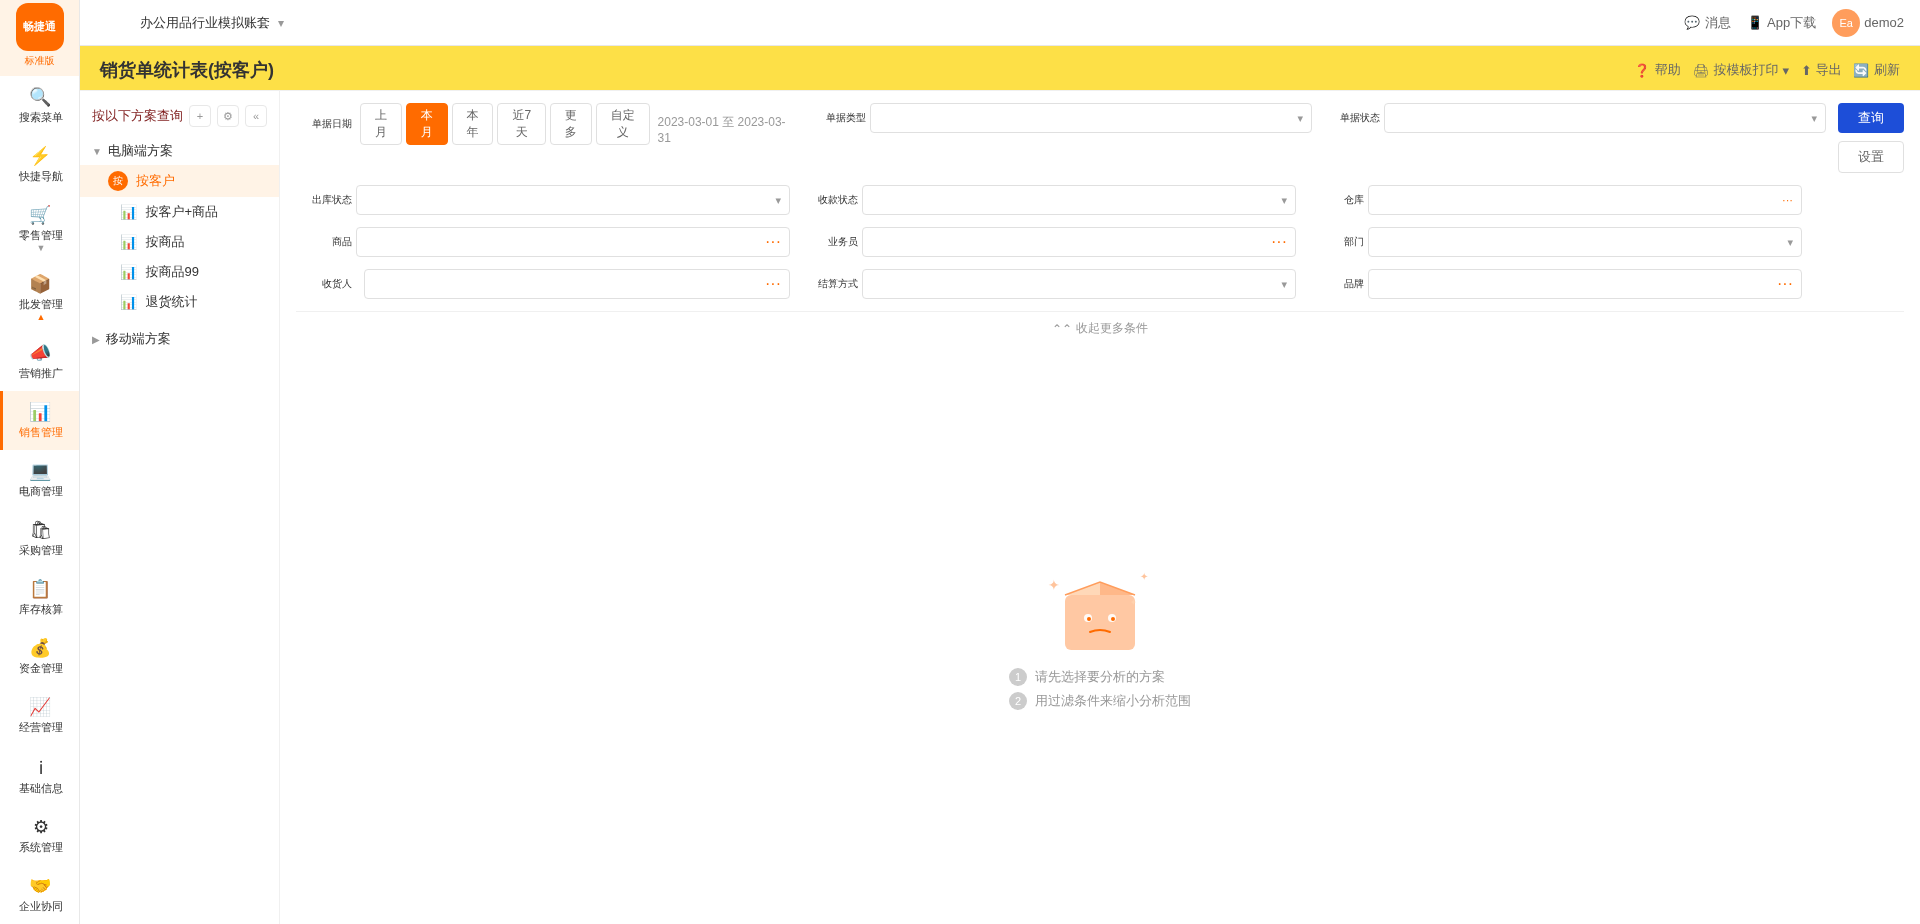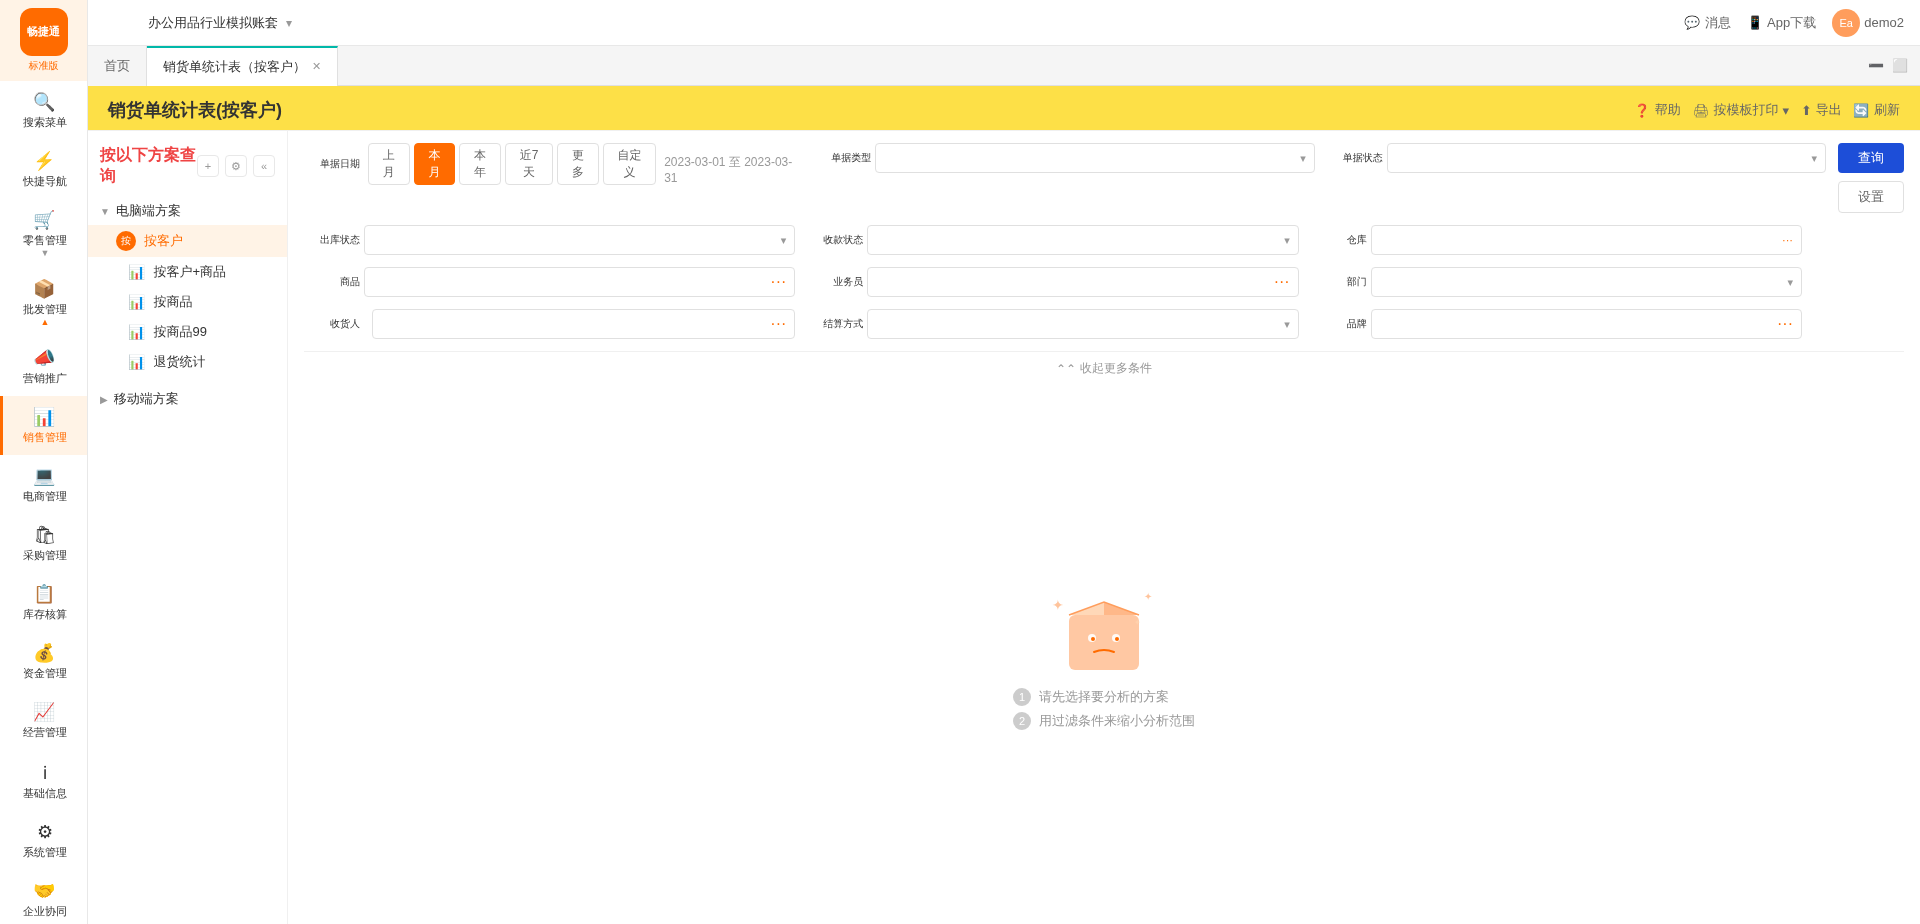--- a/index.html
+++ b/index.html
@@ -1,19 +1,19 @@
 <!DOCTYPE html>
 <html><head>
   <meta charset="utf-8">
   <style>
     * { margin: 0; padding: 0; box-sizing: border-box; }
     body { font-family: 'Microsoft YaHei', Arial, sans-serif; font-size: 13px; background: #f0f2f5; color: #333; display: flex; height: 924px; overflow: hidden; }
 
     
-    .sidebar { width: 88px; background: #fff; display: flex; flex-direction: column; align-items: center; border-right: 1px solid #e8e8e8; flex-shrink: 0; }
+    .sidebar { width: 80px; background: #fff; display: flex; flex-direction: column; align-items: center; border-right: 1px solid #e8e8e8; flex-shrink: 0; justify-content: flex-end; }
     .sidebar-logo { width: 100%; padding: 8px 0; display: flex; flex-direction: column; align-items: center; background: #fff3e6; }
     .logo-icon { width: 48px; height: 48px; background: #ff6b00; border-radius: 12px; display: flex; align-items: center; justify-content: center; color: white; font-size: 11px; font-weight: bold; text-align: center; line-height: 1.2; }
     .logo-text { font-size: 10px; color: #ff6b00; margin-top: 3px; }
     .sidebar-nav-item { width: 100%; padding: 10px 0; display: flex; flex-direction: column; align-items: center; cursor: pointer; border-left: 3px solid transparent; }
     .sidebar-nav-item.active { border-left: 3px solid #ff6b00; background: #fff3e6; }
     .sidebar-nav-item .nav-icon { font-size: 18px; }
     .sidebar-nav-item .nav-label { font-size: 11px; color: #333; margin-top: 2px; }
     .sidebar-nav-item.active .nav-label { color: #ff6b00; }
 
     
@@ -42,21 +42,21 @@
     
     .page-header { background: #fde047; padding: 12px 20px 8px; display: flex; align-items: center; justify-content: space-between; border-bottom: 1px solid #f0f0f0; flex-shrink: 0; }
     .page-title { font-size: 18px; font-weight: 600; color: #333; }
     .page-actions { display: flex; align-items: center; gap: 12px; }
     .page-action-btn { display: flex; align-items: center; gap: 4px; font-size: 13px; color: #666; cursor: pointer; }
 
     
     .main-body { display: flex; flex: 1; overflow: hidden; }
     .scheme-panel { width: 200px; background: #fff; border-right: 1px solid #f0f0f0; padding: 8px 0; flex-shrink: 0; overflow-y: auto; }
     .scheme-panel-header { display: flex; align-items: center; justify-content: space-between; padding: 6px 12px; }
-    .scheme-panel-title { font-size: 16px; color: #ef4444; font-weight: 700; }
+    .scheme-panel-title { font-size: 13px; color: #7f1d1d; font-weight: 400; }
     .scheme-panel-icons { display: flex; align-items: center; gap: 6px; }
     .scheme-icon { width: 22px; height: 22px; border-radius: 4px; display: flex; align-items: center; justify-content: center; cursor: pointer; color: #999; border: 1px solid #e8e8e8; font-size: 11px; }
     .scheme-group { padding: 4px 0; }
     .scheme-group-header { display: flex; align-items: center; gap: 6px; padding: 5px 12px; cursor: pointer; font-size: 13px; color: #333; }
     .scheme-arrow { font-size: 10px; color: #999; }
     .scheme-item { display: flex; align-items: center; gap: 8px; padding: 6px 12px 6px 28px; cursor: pointer; font-size: 13px; color: #333; }
     .scheme-item.active { color: #ff6b00; background: #fff3e6; }
     .scheme-item-icon { width: 20px; height: 20px; border-radius: 50%; display: flex; align-items: center; justify-content: center; font-size: 10px; color: white; background: #ff6b00; flex-shrink: 0; }
     .sub-item { padding-left: 40px; }
 
@@ -175,33 +175,20 @@
       </div>
       <div class="topbar-btn">
         <div class="user-avatar">
           <span>Ea</span>
         </div>
         <span>demo2</span>
       </div>
     </div>
   </div>
 
-  <div class="tabs-bar">
-    <div class="tab-item">
-      <span>首页</span>
-    </div>
-    <div class="tab-item active">
-      <span>销货单统计表（按客户）</span>
-      <span class="tab-close">✕</span>
-    </div>
-    <div class="tab-win-btns">
-      <div class="tab-win-btn">➖</div>
-      <div class="tab-win-btn">⬜</div>
-    </div>
-  </div>
 
   <div class="content">
 
     <div class="page-header">
       <span class="page-title">销货单统计表(按客户)</span>
       <div class="page-actions">
         <div class="page-action-btn">
           <span>❓</span>
           <span>帮助</span>
         </div>

